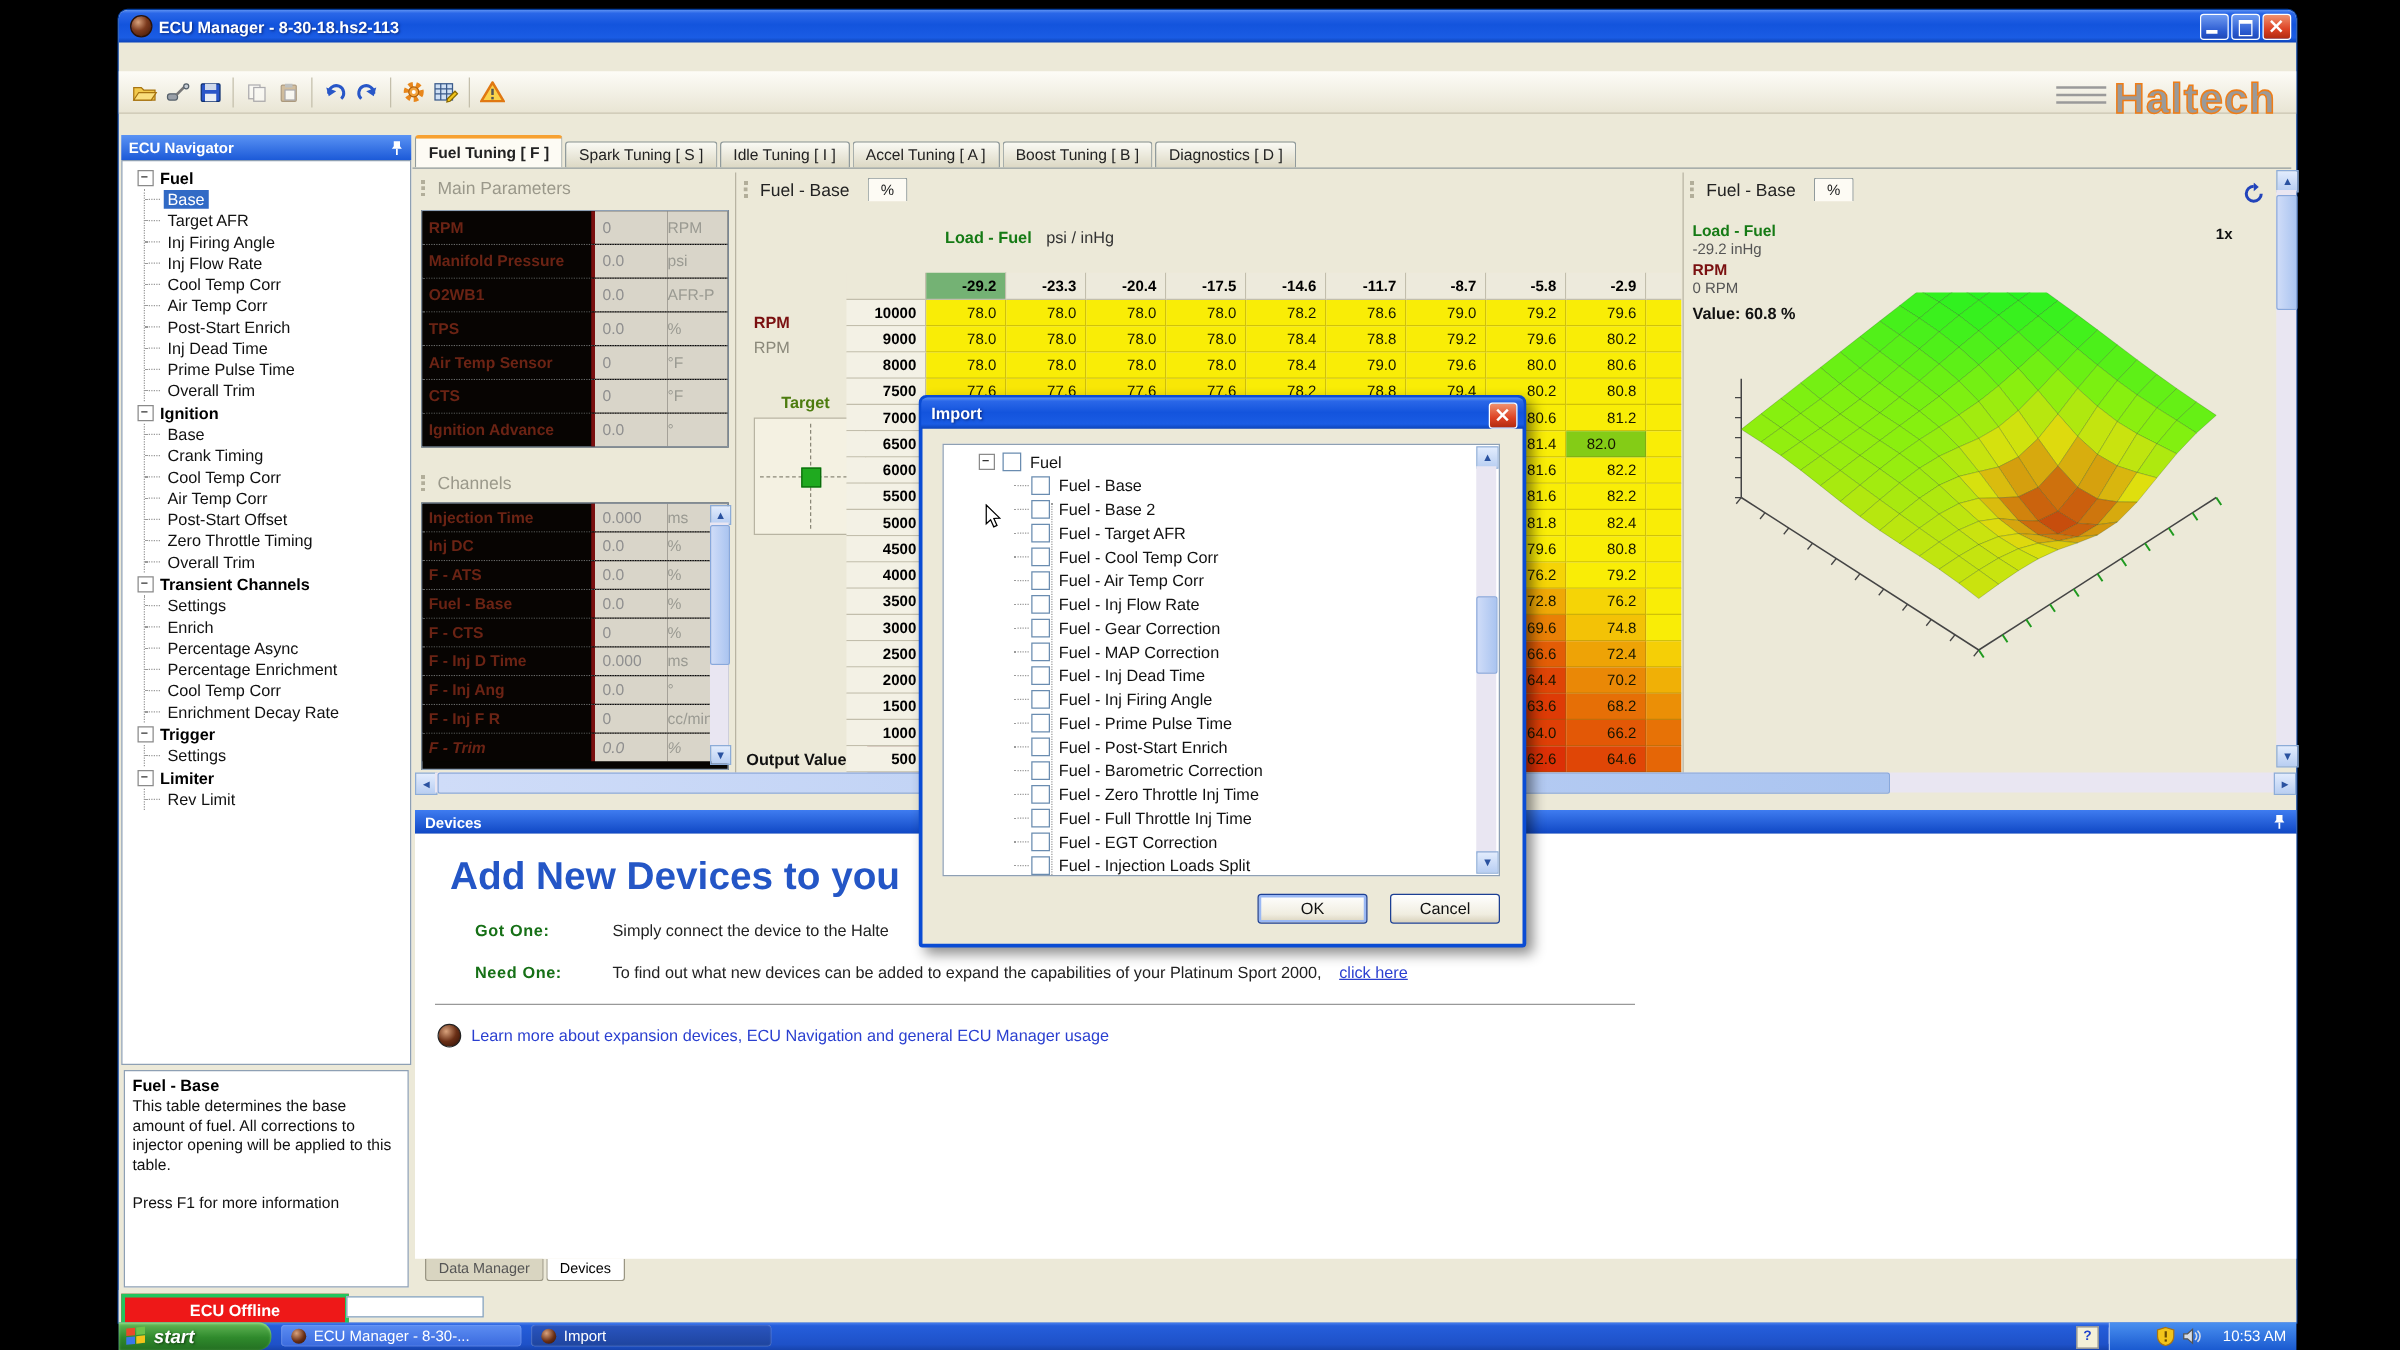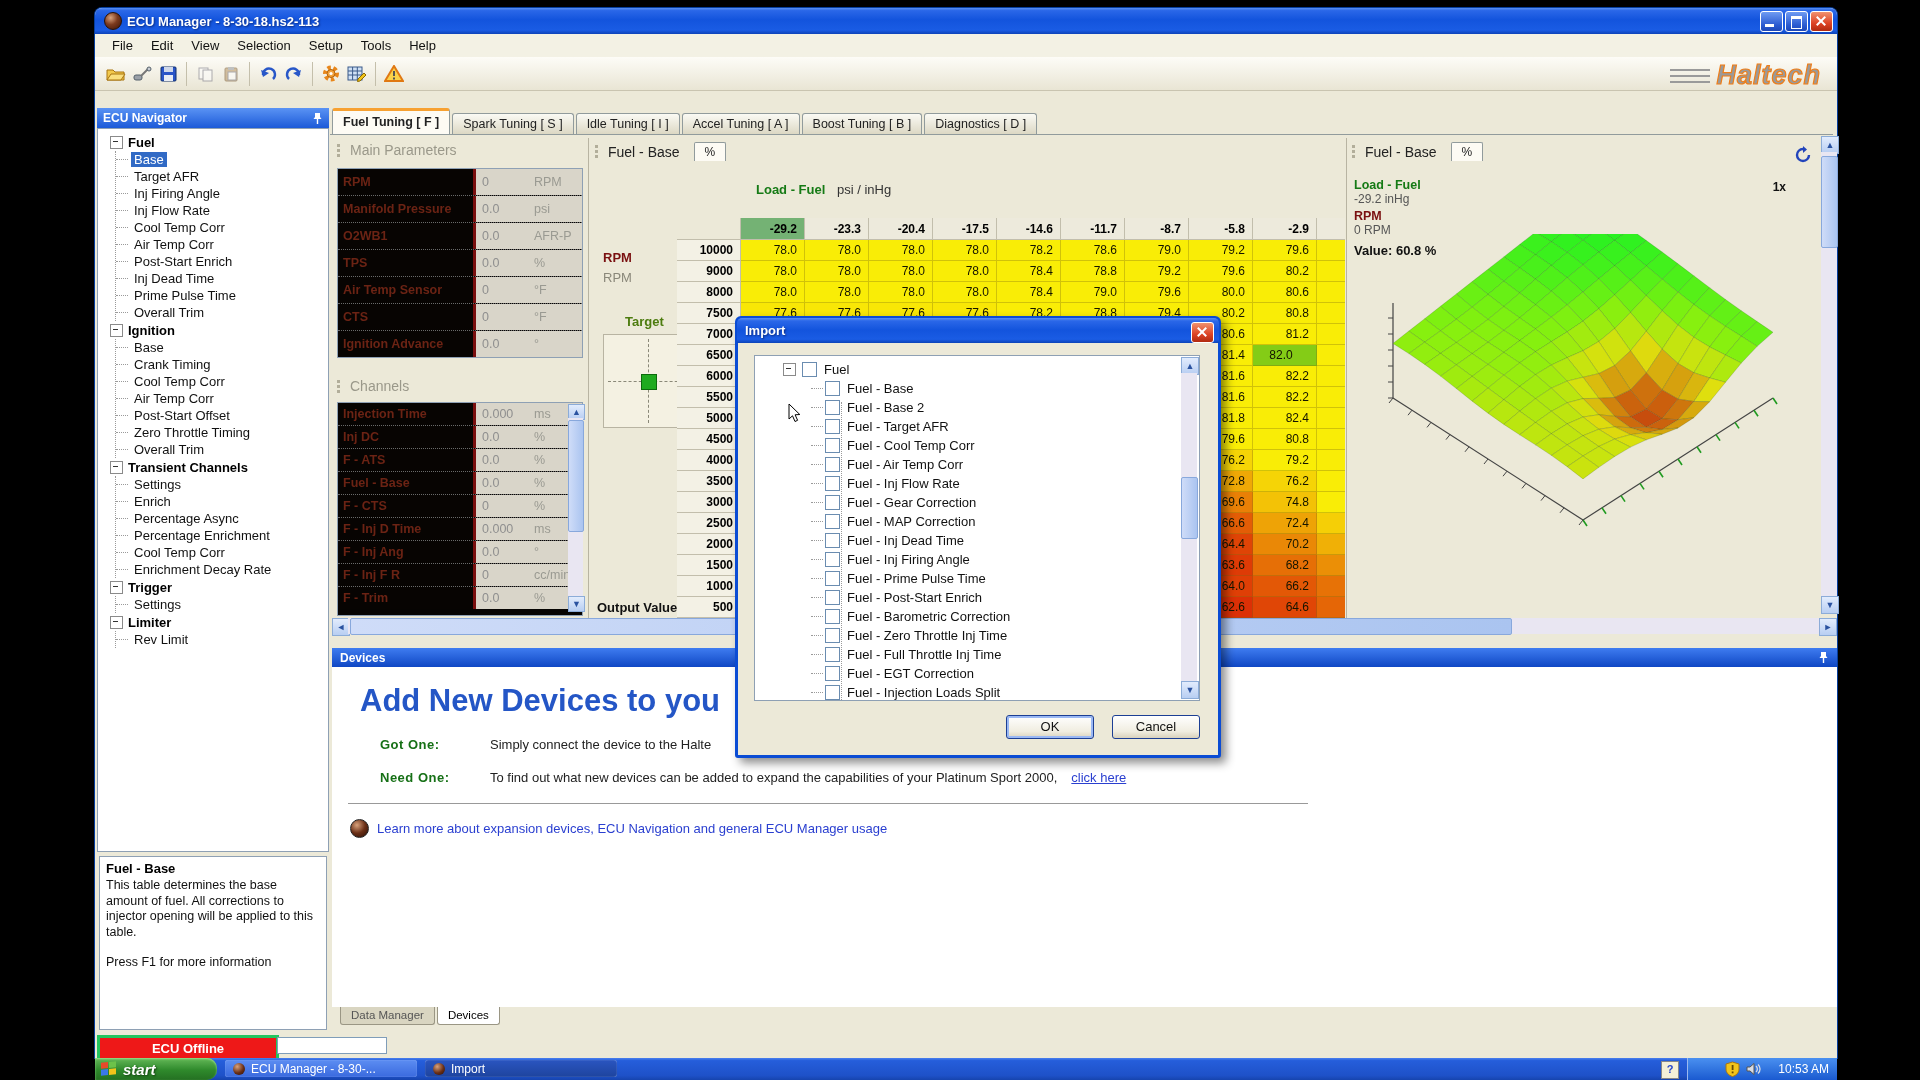--- a/index.html
+++ b/index.html
@@ -19,21 +19,21 @@
   .glyph-min{position:absolute;left:4px;bottom:4px;width:9px;height:3px;background:#fff;}
   .glyph-rest{position:absolute;left:5px;top:4px;width:9px;height:9px;border:1px solid #fff;border-top:3px solid #fff;background:transparent;}
   .glyph-x1,.glyph-x2{position:absolute;left:4px;top:8px;width:12px;height:2px;background:#fff;}
   .glyph-x1{transform:rotate(45deg);} .glyph-x2{transform:rotate(-45deg);}
   
   #menubar{position:absolute;left:0;top:26px;right:0;height:23px;background:#f3f1e4;border-bottom:1px solid #d8d4c0;display:flex;align-items:center;padding-left:8px;}
   .menu-item{font-size:13px;color:#111;padding:2px 9px;}
   #toolbar{position:absolute;left:0;top:49px;right:0;height:33px;background:linear-gradient(180deg,#fdfcf7,#e9e5d4);border-bottom:1px solid #c9c4b0;display:flex;align-items:center;padding-left:8px;}
   .tool-sep{width:1px;height:24px;background:#c4bfab;margin:0 5px;}
   .tool-ic{width:26px;height:24px;display:flex;align-items:center;justify-content:center;}
-  #brand{position:absolute;right:16px;top:52px;font-size:27px;font-weight:bold;font-style:italic;
+  #brand{position:absolute;right:16px;top:52px;font-size:34px;font-weight:bold;
     color:#9a9a9a;-webkit-text-stroke:1.2px #ef7d17;letter-spacing:1px;}
   #brand:before{content:"";position:absolute;left:-46px;top:9px;width:40px;height:2px;background:#9a9a9a;box-shadow:0 6px 0 #9a9a9a,0 12px 0 #9a9a9a;}
   
   #nav-header{position:absolute;left:2px;top:100px;width:232px;height:20px;color:#fff;font-size:12px;font-weight:bold;
     background:linear-gradient(180deg,#5a93f4,#1c5ad8);display:flex;align-items:center;padding:0 6px;box-sizing:border-box;}
   #nav-header .pin{margin-left:auto;}
   #nav-tree{position:absolute;left:2px;top:120px;width:232px;height:724px;background:#fff;border:1px solid #8ea0b4;box-sizing:border-box;overflow:hidden;padding:4px 0 0 6px;}
   .tree-root{font-weight:bold;font-size:13px;color:#000;display:flex;align-items:center;height:18px;}
   .expander{width:11px;height:11px;border:1px solid #8a8a8a;background:#fff;position:relative;margin:0 5px 0 6px;flex:0 0 11px;}
   .expander:before{content:"";position:absolute;left:2px;top:4px;width:5px;height:1px;background:#333;}
@@ -187,29 +187,20 @@
       </div>
     <div class="tb-btn">
         <span class="glyph-rest"></span>
       </div>
     <div class="tb-btn close">
         <span class="glyph-x1"></span>
         <span class="glyph-x2"></span>
       </div>
   </div>
 
-  <div id="menubar">
-      <div class="menu-item">File</div>
-      <div class="menu-item">Edit</div>
-      <div class="menu-item">View</div>
-      <div class="menu-item">Selection</div>
-      <div class="menu-item">Setup</div>
-      <div class="menu-item">Tools</div>
-      <div class="menu-item">Help</div>
-    </div>
 
   <div id="toolbar">
     <span class="tool-ic">
       <svg width="20" height="16">
           <path d="M1 14 L1 4 L7 4 L9 6 L18 6 L18 14 Z" fill="#f2c94c" stroke="#a87410"></path>
           <path d="M1 14 L5 8 L19 8 L15 14 Z" fill="#fadf7d" stroke="#a87410"></path>
         </svg>
       </span>
     <span class="tool-ic">
       <svg width="20" height="16">
@@ -496,21 +487,21 @@
         <div class="pc-row" style="height: 22px;">
           <span class="pc-label">F - Inj Ang</span>
           <span class="pc-val">0.0</span>
           <span class="pc-unit">°</span>
         </div>
         <div class="pc-row" style="height: 22px;">
           <span class="pc-label">F - Inj F R</span>
           <span class="pc-val">0</span>
           <span class="pc-unit">cc/min</span>
         </div>
-        <div class="pc-row" style="height: 22px;">
+        <div class="pc-row" style="height: 22px; font-style: italic;">
           <span class="pc-label">F - Trim</span>
           <span class="pc-val">0.0</span>
           <span class="pc-unit">%</span>
         </div>
       </div>
     <div style="position:absolute;right:4px;top:26px;width:15px;height:208px;">
       <div class="sb-btn" style="position:absolute;top:0;width:15px;height:14px;">▲</div>
       <div class="sb-track" style="position:absolute;top:14px;bottom:14px;width:15px;"></div>
       <div class="sb-thumb" style="position:absolute;top:16px;width:14px;height:110px;"></div>
       <div class="sb-btn" style="position:absolute;bottom:0;width:15px;height:14px;">▼</div>

